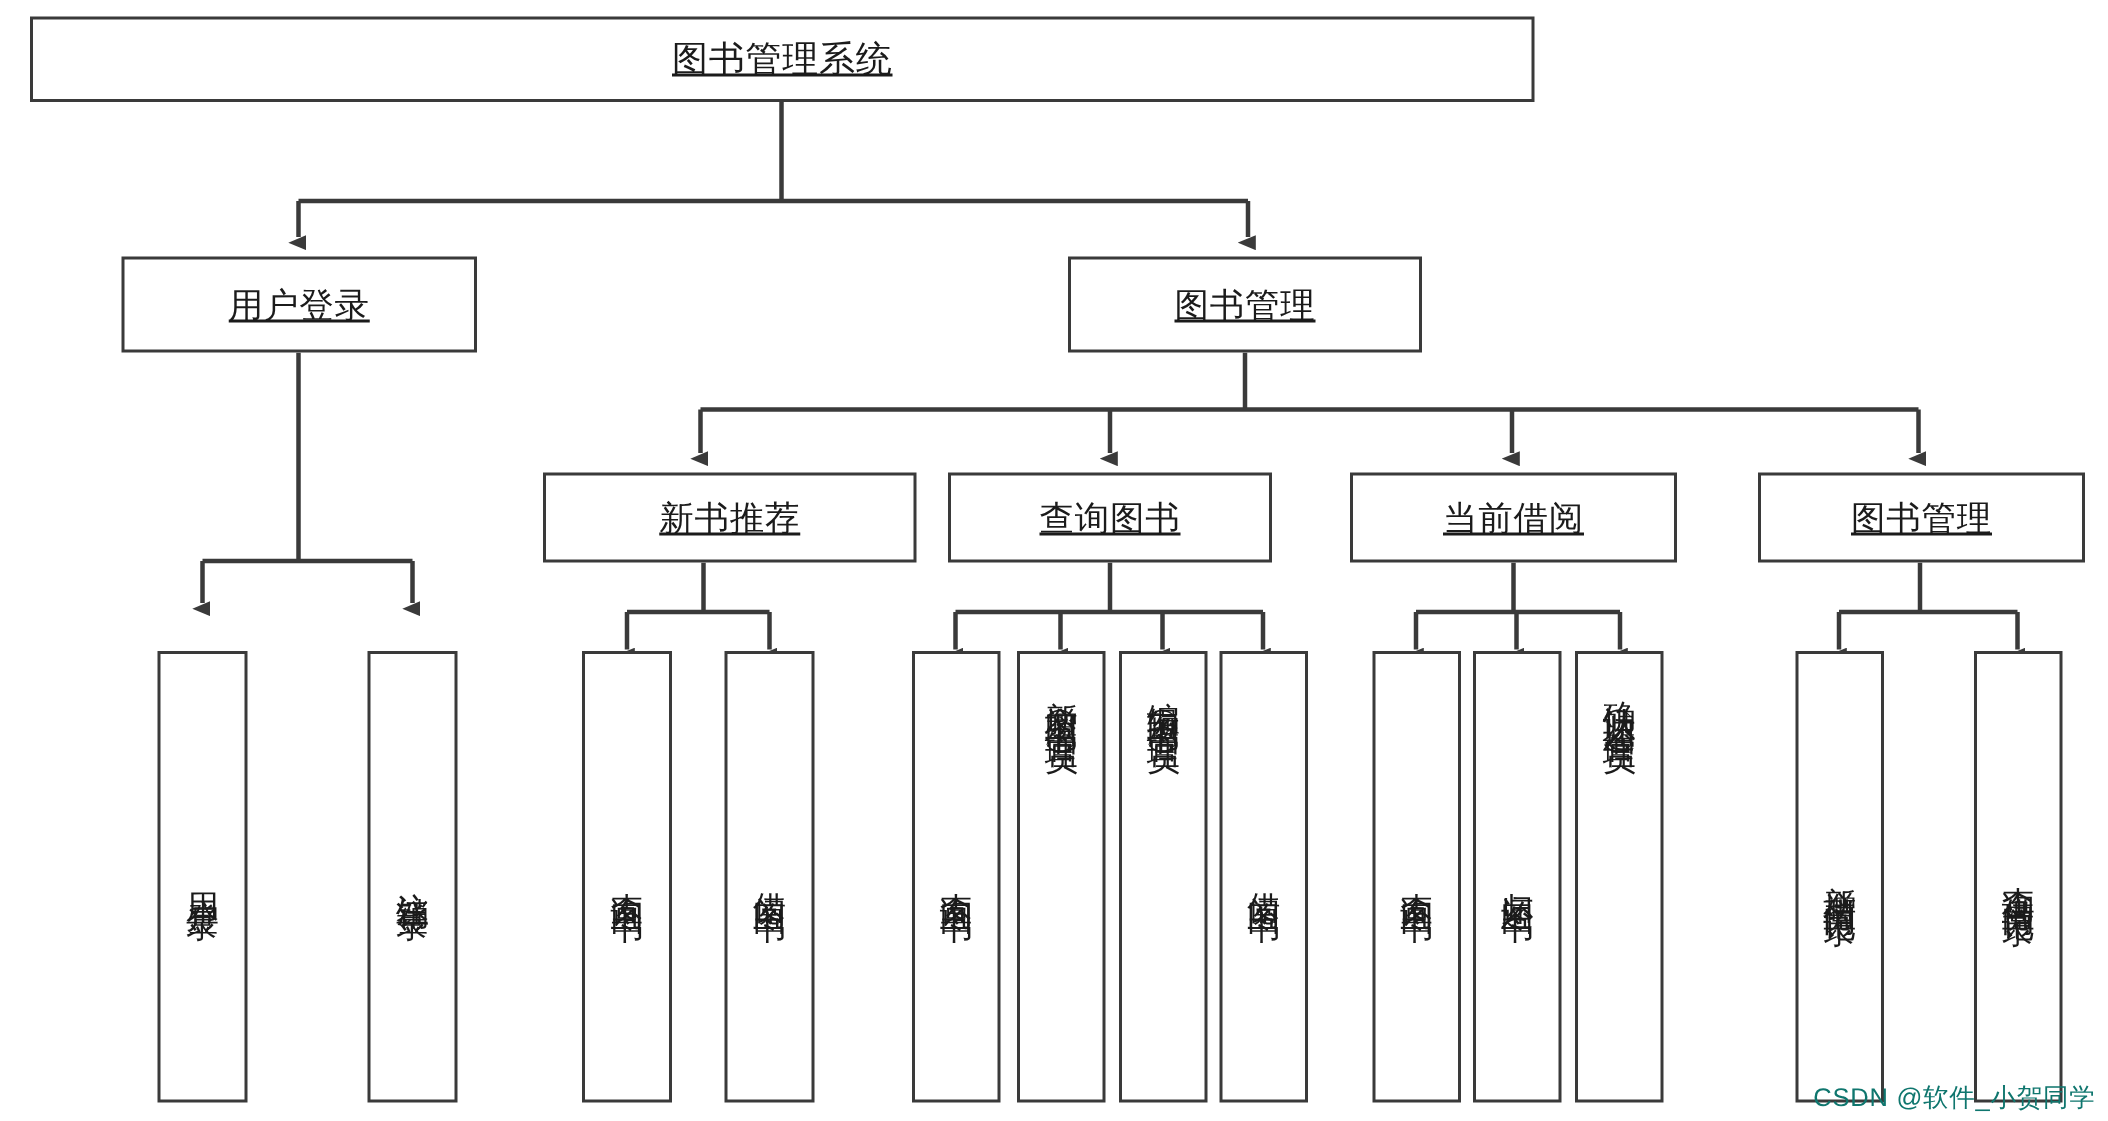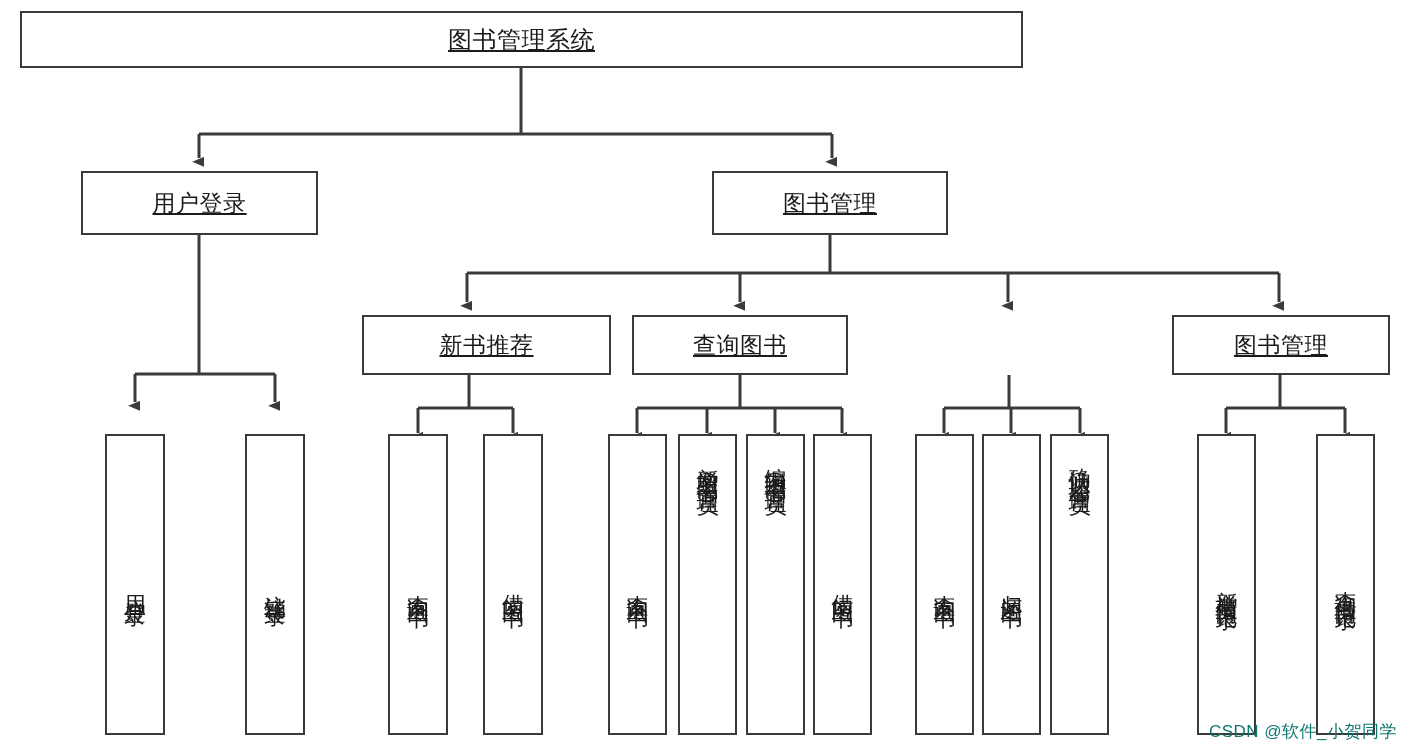--- a/index.html
+++ b/index.html
@@ -133,20 +133,23 @@
   <div class="node h" style="left:712px;top:171px;width:236px;height:64px;text-align:right;">
     <span class="lbl">图书管理</span>
   </div>
 
   <div class="node h" style="left:362px;top:315px;width:249px;height:60px;">
     <span class="lbl">新书推荐</span>
   </div>
   <div class="node h" style="left:632px;top:315px;width:216px;height:60px;">
     <span class="lbl">查询图书</span>
   </div>
+  <div class="node h" style="left:900px;top:315px;width:218px;height:60px;">
+    <span class="lbl">当前借阅</span>
+  </div>
   <div class="node h" style="left:1172px;top:315px;width:218px;height:60px;">
     <span class="lbl">图书管理</span>
   </div>
 
   <div class="node v mid" style="left:105px;top:434px;width:60px;height:301px;">
     <span class="lbl">用户登录</span>
   </div>
   <div class="node v mid" style="left:245px;top:434px;width:60px;height:301px;">
     <span class="lbl">注销登录</span>
   </div>

